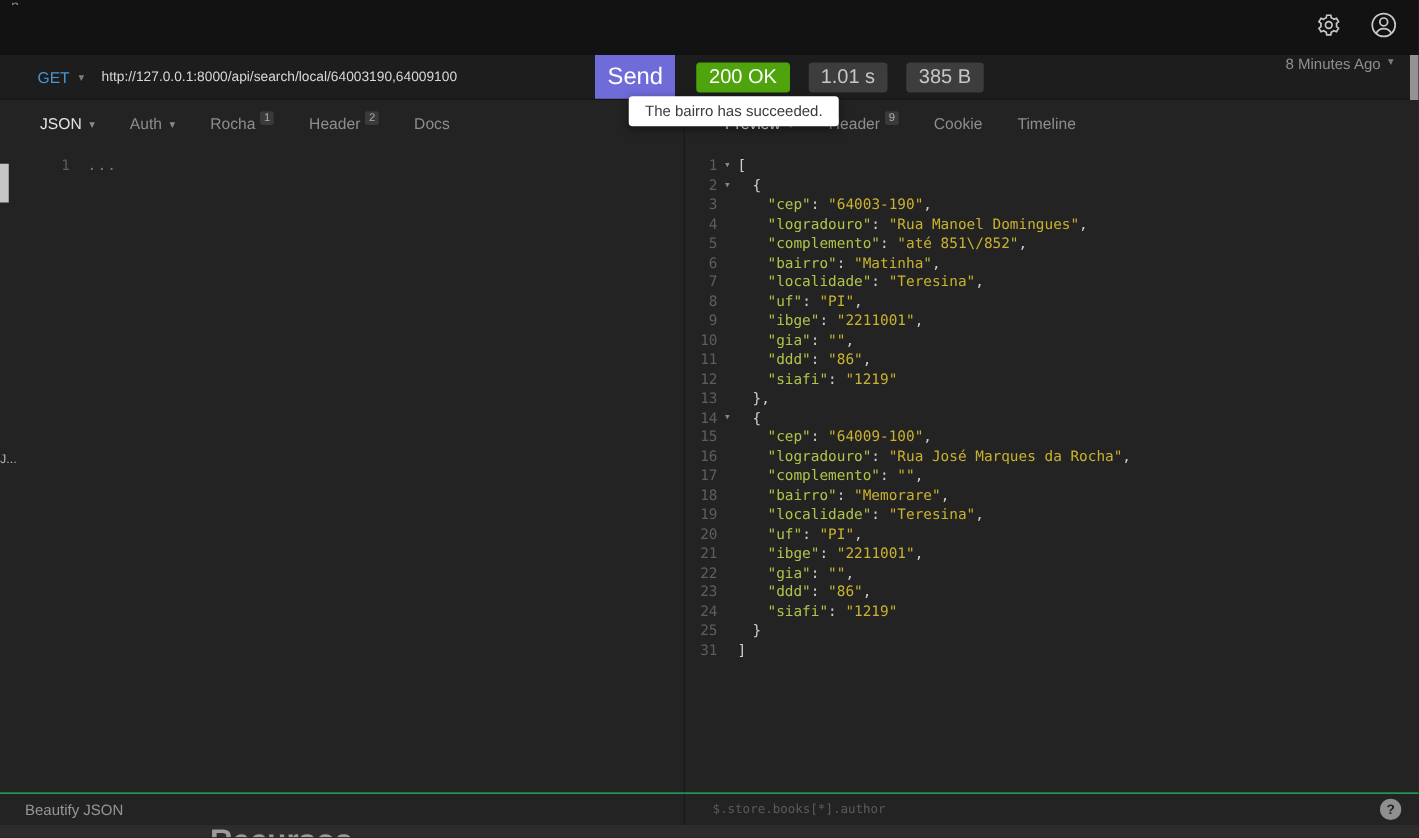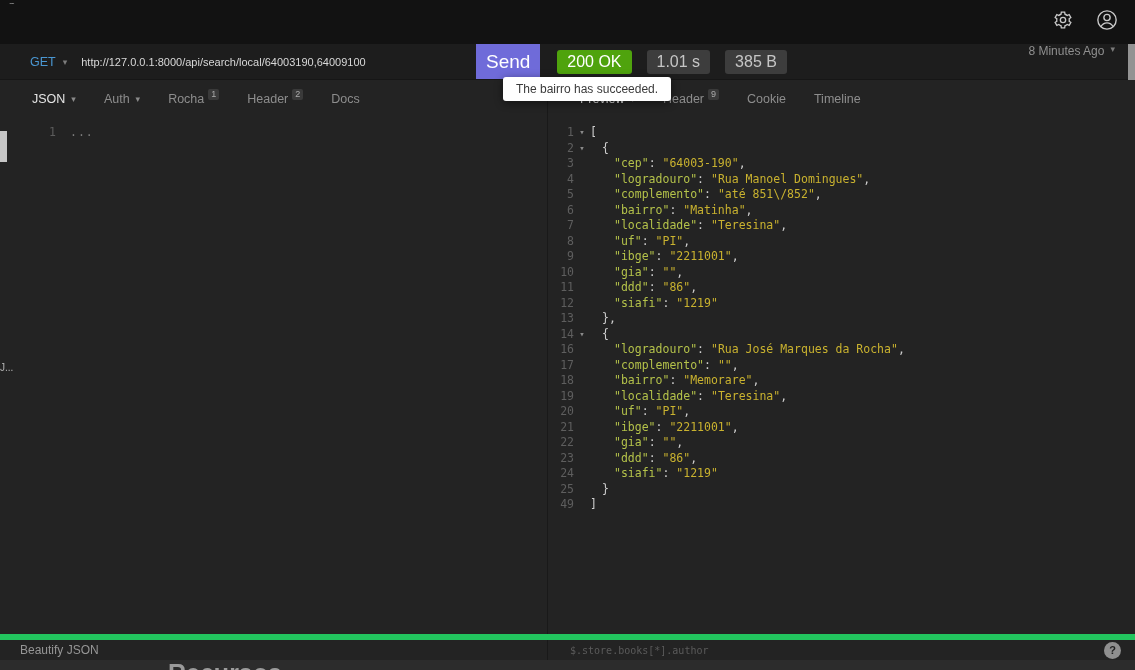--- a/index.html
+++ b/index.html
@@ -58,21 +58,21 @@
   .tk-p{color:#cfcfcf;}
   .tk-k{color:#b4c24a;}
   .tk-v{color:#c9b22f;}
 
   
   .tooltip{position:absolute;left:503px;top:77px;background:#ffffff;color:#3a3a3a;font-size:12px;
            padding:5px 13px;border-radius:3px;box-shadow:0 2px 8px rgba(0,0,0,.45);z-index:40;white-space:nowrap;}
 
   
   .footer{position:absolute;top:634px;left:0;right:0;height:26px;display:flex;
-          border-top:6px solid #22c55e;background:#232323;box-sizing:border-box;}
+          border-top:1px solid #22c55e;background:#232323;box-sizing:border-box;}
   .f-l{width:547px;flex:none;display:flex;align-items:center;padding-left:20px;box-sizing:border-box;
        color:#969696;font-size:12px;cursor:pointer;}
   .f-r{flex:1;border-left:1px solid #191919;display:flex;align-items:center;
        padding:0 14px 0 20px;box-sizing:border-box;}
   .filter{flex:1;background:transparent;border:none;outline:none;
           font-family:"DejaVu Sans Mono",monospace;font-size:10px;color:#bdbdbd;}
   .filter::placeholder{color:#5b5b5b;opacity:1;}
   .help{width:17px;height:17px;flex:none;border-radius:50%;background:#8f8f8f;color:#1f1f1f;
         display:flex;align-items:center;justify-content:center;font-size:11px;font-weight:700;cursor:pointer;}
 
@@ -186,31 +186,32 @@
         <div class="cl"><span class="ln">5</span><span class="fold"></span><span class="ct" style="padding-left: 24px;"><span class="tk-k">"complemento"</span><span class="tk-p">: </span><span class="tk-v">"até 851\/852"</span><span class="tk-p">,</span></span></div>
         <div class="cl"><span class="ln">6</span><span class="fold"></span><span class="ct" style="padding-left: 24px;"><span class="tk-k">"bairro"</span><span class="tk-p">: </span><span class="tk-v">"Matinha"</span><span class="tk-p">,</span></span></div>
         <div class="cl"><span class="ln">7</span><span class="fold"></span><span class="ct" style="padding-left: 24px;"><span class="tk-k">"localidade"</span><span class="tk-p">: </span><span class="tk-v">"Teresina"</span><span class="tk-p">,</span></span></div>
         <div class="cl"><span class="ln">8</span><span class="fold"></span><span class="ct" style="padding-left: 24px;"><span class="tk-k">"uf"</span><span class="tk-p">: </span><span class="tk-v">"PI"</span><span class="tk-p">,</span></span></div>
         <div class="cl"><span class="ln">9</span><span class="fold"></span><span class="ct" style="padding-left: 24px;"><span class="tk-k">"ibge"</span><span class="tk-p">: </span><span class="tk-v">"2211001"</span><span class="tk-p">,</span></span></div>
         <div class="cl"><span class="ln">10</span><span class="fold"></span><span class="ct" style="padding-left: 24px;"><span class="tk-k">"gia"</span><span class="tk-p">: </span><span class="tk-v">""</span><span class="tk-p">,</span></span></div>
         <div class="cl"><span class="ln">11</span><span class="fold"></span><span class="ct" style="padding-left: 24px;"><span class="tk-k">"ddd"</span><span class="tk-p">: </span><span class="tk-v">"86"</span><span class="tk-p">,</span></span></div>
         <div class="cl"><span class="ln">12</span><span class="fold"></span><span class="ct" style="padding-left: 24px;"><span class="tk-k">"siafi"</span><span class="tk-p">: </span><span class="tk-v">"1219"</span></span></div>
         <div class="cl"><span class="ln">13</span><span class="fold"></span><span class="ct" style="padding-left: 12px;"><span class="tk-p">},</span></span></div>
         <div class="cl"><span class="ln">14</span><span class="fold">▾</span><span class="ct" style="padding-left: 12px;"><span class="tk-p">{</span></span></div>
+        <div class="cl"><span class="ln">15</span><span class="fold"></span><span class="ct" style="padding-left: 24px;"><span class="tk-k">"cep"</span><span class="tk-p">: </span><span class="tk-v">"64009-100"</span><span class="tk-p">,</span></span></div>
         <div class="cl"><span class="ln">16</span><span class="fold"></span><span class="ct" style="padding-left: 24px;"><span class="tk-k">"logradouro"</span><span class="tk-p">: </span><span class="tk-v">"Rua José Marques da Rocha"</span><span class="tk-p">,</span></span></div>
         <div class="cl"><span class="ln">17</span><span class="fold"></span><span class="ct" style="padding-left: 24px;"><span class="tk-k">"complemento"</span><span class="tk-p">: </span><span class="tk-v">""</span><span class="tk-p">,</span></span></div>
         <div class="cl"><span class="ln">18</span><span class="fold"></span><span class="ct" style="padding-left: 24px;"><span class="tk-k">"bairro"</span><span class="tk-p">: </span><span class="tk-v">"Memorare"</span><span class="tk-p">,</span></span></div>
         <div class="cl"><span class="ln">19</span><span class="fold"></span><span class="ct" style="padding-left: 24px;"><span class="tk-k">"localidade"</span><span class="tk-p">: </span><span class="tk-v">"Teresina"</span><span class="tk-p">,</span></span></div>
         <div class="cl"><span class="ln">20</span><span class="fold"></span><span class="ct" style="padding-left: 24px;"><span class="tk-k">"uf"</span><span class="tk-p">: </span><span class="tk-v">"PI"</span><span class="tk-p">,</span></span></div>
         <div class="cl"><span class="ln">21</span><span class="fold"></span><span class="ct" style="padding-left: 24px;"><span class="tk-k">"ibge"</span><span class="tk-p">: </span><span class="tk-v">"2211001"</span><span class="tk-p">,</span></span></div>
         <div class="cl"><span class="ln">22</span><span class="fold"></span><span class="ct" style="padding-left: 24px;"><span class="tk-k">"gia"</span><span class="tk-p">: </span><span class="tk-v">""</span><span class="tk-p">,</span></span></div>
         <div class="cl"><span class="ln">23</span><span class="fold"></span><span class="ct" style="padding-left: 24px;"><span class="tk-k">"ddd"</span><span class="tk-p">: </span><span class="tk-v">"86"</span><span class="tk-p">,</span></span></div>
         <div class="cl"><span class="ln">24</span><span class="fold"></span><span class="ct" style="padding-left: 24px;"><span class="tk-k">"siafi"</span><span class="tk-p">: </span><span class="tk-v">"1219"</span></span></div>
         <div class="cl"><span class="ln">25</span><span class="fold"></span><span class="ct" style="padding-left: 12px;"><span class="tk-p">}</span></span></div>
-        <div class="cl"><span class="ln">49</span><span class="fold"></span><span class="ct" style="padding-left: 0px;"><span class="tk-p">]</span></span></div>
+        <div class="cl"><span class="ln">31</span><span class="fold"></span><span class="ct" style="padding-left: 0px;"><span class="tk-p">]</span></span></div>
       </div>
   </div>
 
   <div class="tooltip">The bairro has succeeded.</div>
 
   <div class="footer">
     <div class="f-l">Beautify JSON</div>
     <div class="f-r">
       <input class="filter" placeholder="$.store.books[*].author" style="">
       <div class="help">?</div>

